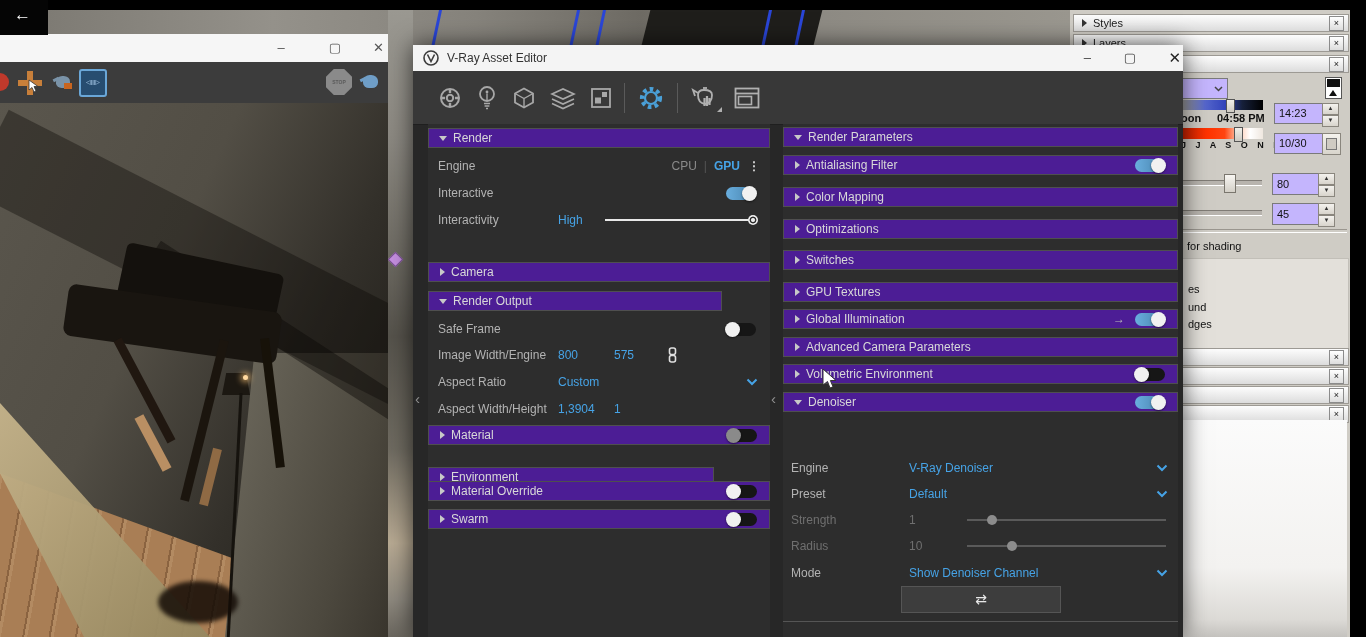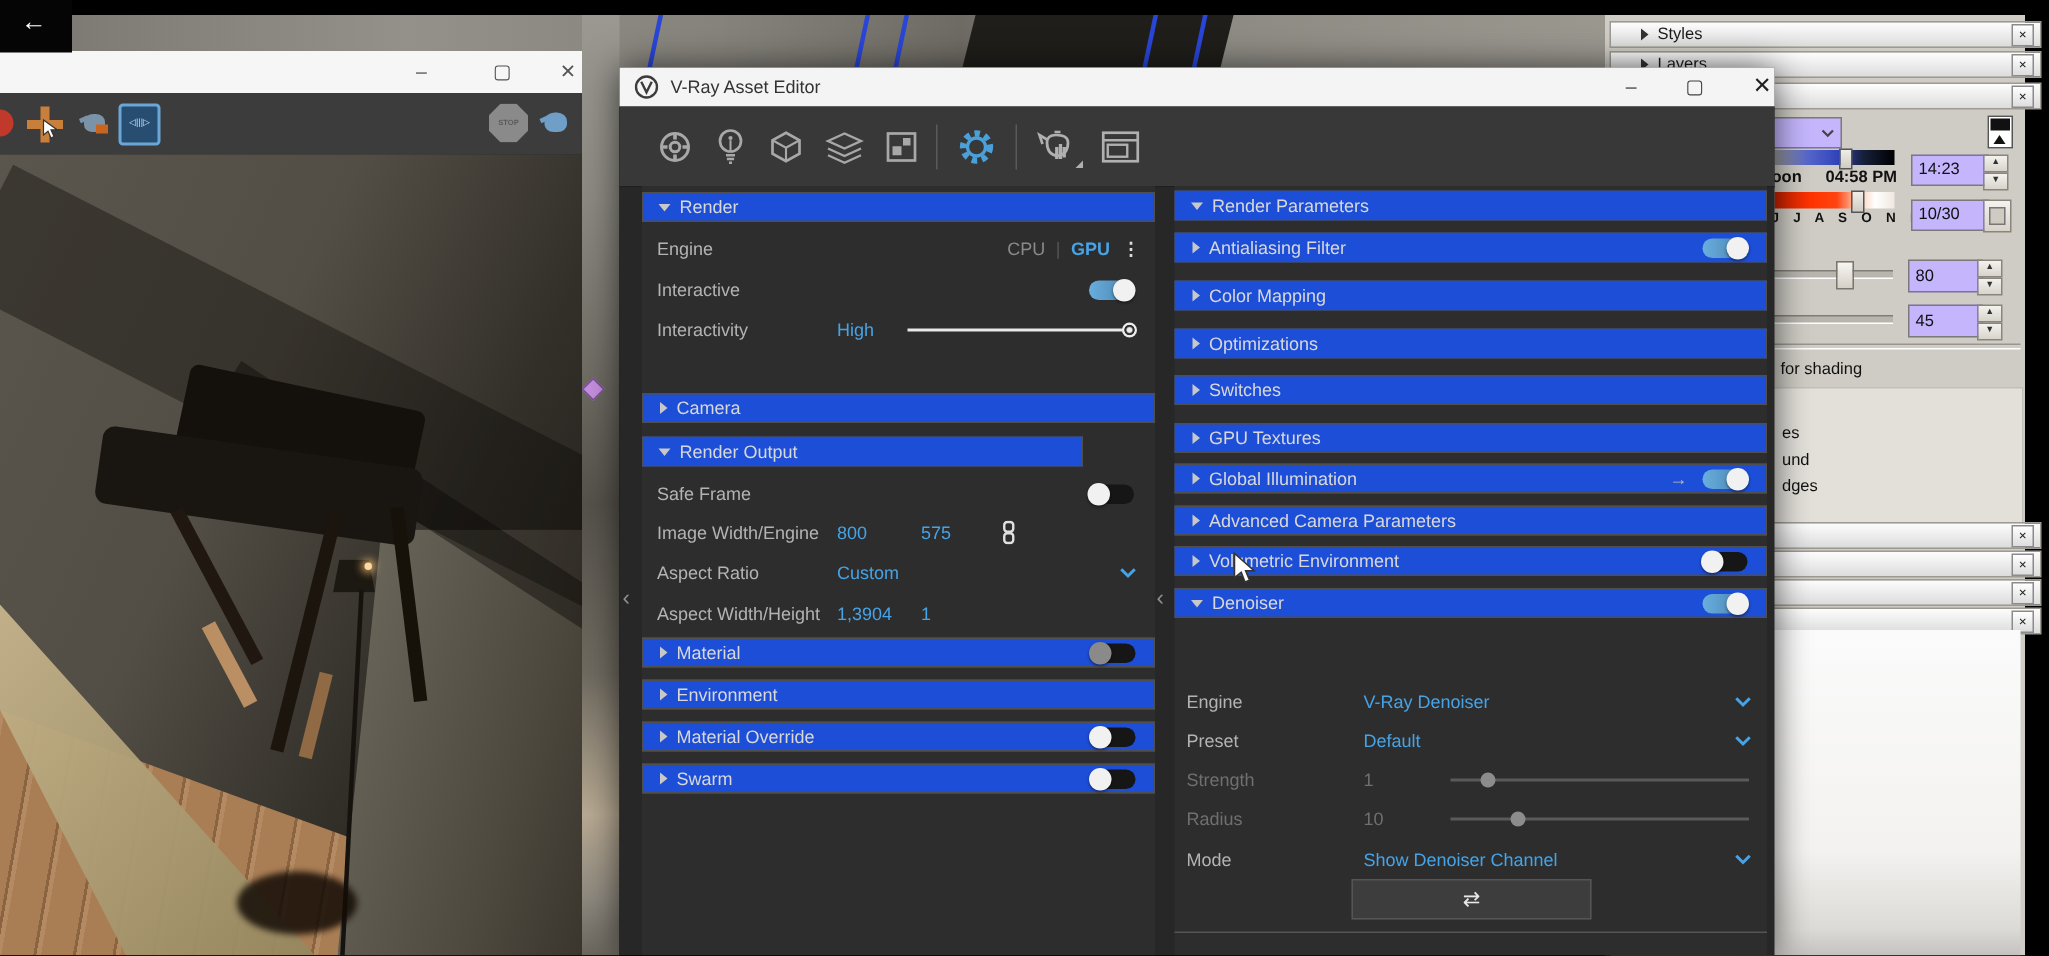--- a/index.html
+++ b/index.html
@@ -12,21 +12,21 @@
     background:linear-gradient(90deg,#7e7b74,#94918a 22%,#86837c 42%,#6e6b64 58%,#8d8a83 74%,#9a978f 100%);}
   .vp-band{left:598px;top:0;width:172px;height:35px;background:#1f1e1b;transform:skewX(-14deg);}
   .blueline{top:-4px;width:3px;height:46px;background:#2a46d8;transform:rotate(12deg);}
   .vp-gap{left:388px;top:10px;width:25px;height:627px;
     background:linear-gradient(#9a9891 0%,#8b8881 20%,#6f6c64 38%,#55524b 52%,#6e6a60 70%,#b7a992 85%,#8d887e 94%,#6a665e 100%);}
   .diamond{left:390px;top:254px;width:9px;height:9px;background:#c58fe0;border:1px solid#7a4f93;transform:rotate(45deg);}
 
   
   .tray{left:1070px;top:10px;width:280px;height:627px;background:#cfccc5;}
   .tbar{left:3px;width:274px;height:16px;background:linear-gradient(#fdfdfd,#dcdcdc);
-    border:1px solid #9d9a94;display:flex;align-items:center;color:#1a1a1a;font-size:11px;padding-left:12px;}
+    border:1px solid #9d9a94;display:flex;align-items:center;color:#1a1a1a;font-size:11px;}
   .tbar .tri{width:0;height:0;border-left:5px solid #333;border-top:4px solid transparent;
     border-bottom:4px solid transparent;margin:0 6px 0 8px;}
   .xbtn{position:absolute;right:4px;top:1px;width:13px;height:13px;background:linear-gradient(#fff,#ddd);
     border:1px solid #8b8b8b;color:#222;font-size:9px;line-height:12px;text-align:center;}
   .spin{width:15px;height:10px;background:linear-gradient(#f4f2ee,#d8d4cc);border:1px solid #8a867e;
     font-size:6px;line-height:9px;text-align:center;color:#333;}
   .valbox{background:#c4b5fd;border:1px solid #7a7a7a;font-size:11px;color:#111;padding-left:4px;}
   .groove{height:4px;background:#b8b4ae;border-top:1px solid #807c76;border-bottom:1px solid #fff;}
   .thumb{width:10px;height:17px;background:linear-gradient(#f8f6f2,#d4d0c8);border:1px solid #7a766e;}
   .traytxt{font-size:11px;color:#111;}
@@ -40,21 +40,21 @@
     background:linear-gradient(115deg,#5a564d 0%,#524e45 38%,#33302a 66%,#191713 100%);}
 
   
   .ae{left:413px;top:45px;width:770px;height:592px;background:#272727;box-shadow:0 0 22px rgba(0,0,0,.65);}
   .ae-title{left:0;top:0;width:770px;height:26px;background:#f4f4f4;display:flex;align-items:center;}
   .ae-title .t{font-size:12px;color:#333;margin-left:8px;}
   .ae-tools{left:0;top:26px;width:770px;height:53px;background:#383838;border-bottom:1px solid #1f1f1f;
     display:flex;align-items:center;}
   .sep{width:1px;height:30px;background:#5a5a5a;margin:0 12px;}
   .panel{background:#2d2d2d;}
-  .hdr{position:absolute;height:20px;background:#1d4ed8;border:1px solid #4f4f4f;
+  .hdr{position:absolute;height:20px;background:#4c1d95;border:1px solid #4f4f4f;
     display:flex;align-items:center;color:#d8d8d8;font-size:12px;box-sizing:border-box;}
   .hdr .lbl{margin-left:6px;}
   .tri-d{width:0;height:0;border-top:5px solid #c8c8c8;border-left:4px solid transparent;
     border-right:4px solid transparent;margin-left:10px;}
   .tri-r{width:0;height:0;border-left:5px solid #c8c8c8;border-top:4px solid transparent;
     border-bottom:4px solid transparent;margin-left:11px;}
   .row{position:absolute;height:26px;display:flex;align-items:center;color:#b3b3b3;font-size:12px;}
   .row .lab{width:120px;padding-left:10px;}
   .row .lab2{width:118px;padding-left:8px;}
   .blue{color:#46a3e6;}
@@ -374,21 +374,21 @@
         <span class="blue">1</span>
       </div>
 
       <div class="hdr" style="left:0;top:301px;width:342px;">
         <span class="tri-r"></span>
         <span class="lbl">Material</span>
         <span class="tgl off dis" style="margin-left:auto;margin-right:12px;">
             <span class="knob"></span>
           </span>
       </div>
-      <div class="hdr" style="left:0;top:329px;width:342px;text-align:right;">
+      <div class="hdr" style="left:0;top:343px;width:286px;text-align:right;">
         <span class="tri-r"></span>
         <span class="lbl">Environment</span>
       </div>
       <div class="hdr" style="left:0;top:357px;width:342px;">
         <span class="tri-r"></span>
         <span class="lbl">Material Override</span>
         <span class="tgl off" style="margin-left:auto;margin-right:12px;">
             <span class="knob"></span>
           </span>
       </div>

